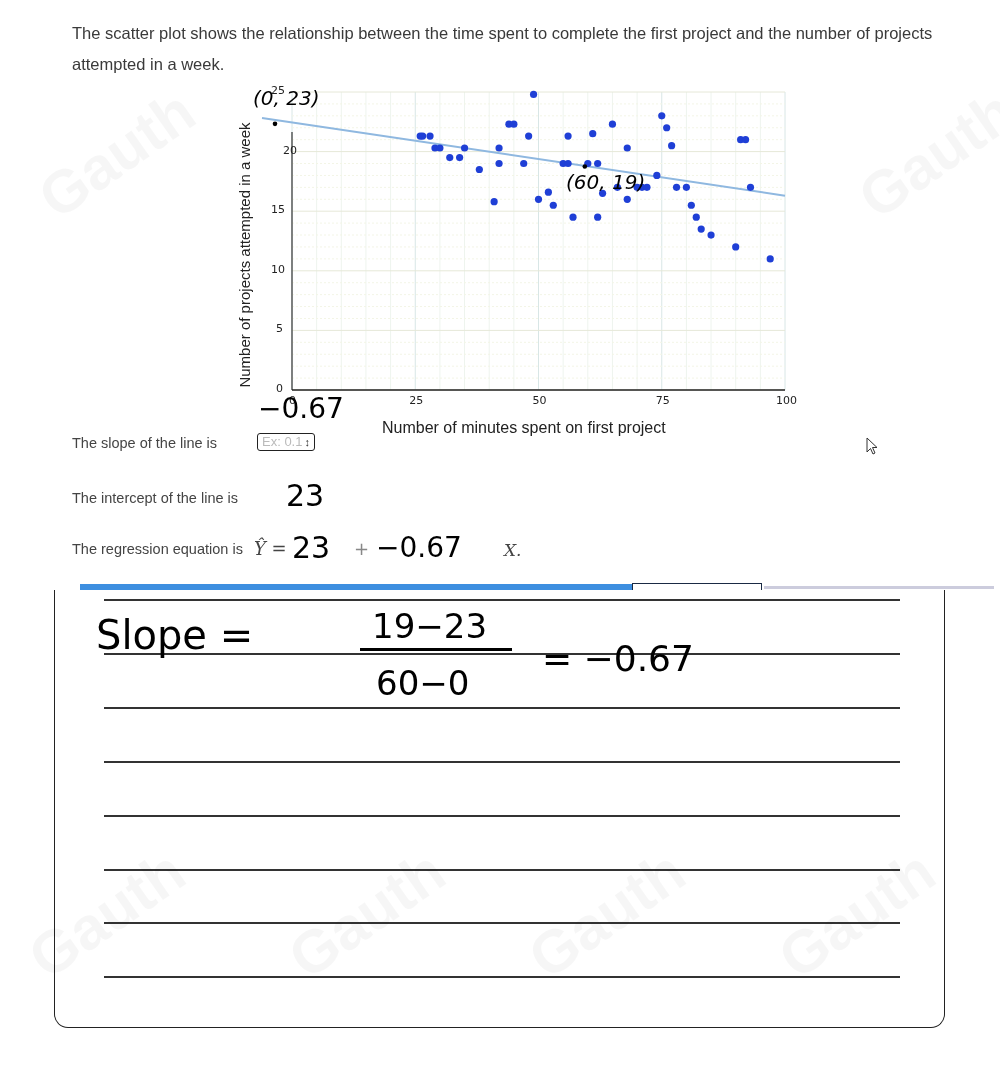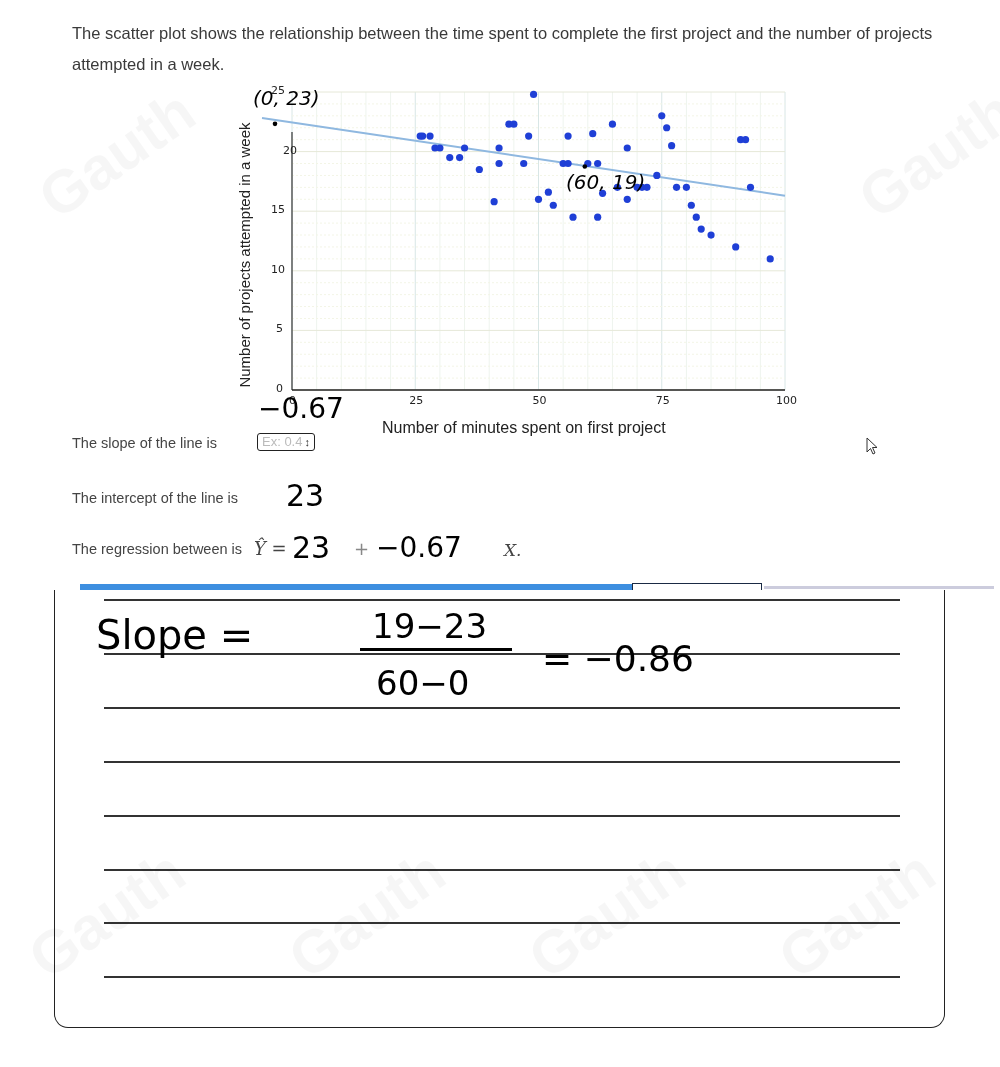--- a/index.html
+++ b/index.html
@@ -175,31 +175,31 @@
       <div class="tick" style="left: 271px; top: 84px;">25</div>
     </div>
 
   <div class="hand" style="left:253px;top:86px;font-size:20px;">(0, 23)</div>
   <div class="hand" style="left:566px;top:170px;font-size:20px;">(60, 19)</div>
   <div class="hand" style="left:258px;top:392px;font-size:28px;font-style:normal;">−0.67</div>
 </div>
 
 <div class="line-label" style="top:435px;">The slope of the line is</div>
 <div class="slope-input">
-  <span>Ex: 0.4</span>
+  <span>Ex: 0.1</span>
   <span class="spin">↕</span>
 </div>
 <svg class="cursor" width="14" height="20">
   <path d="M1 1 L1 15 L4.5 11.5 L7 17 L9 16 L6.5 10.5 L11 10.5 Z" fill="#fff" stroke="#333" stroke-width="1"></path>
 </svg>
 
 <div class="line-label" style="top:490px;">The intercept of the line is</div>
 <div class="hand" style="left:286px;top:478px;font-size:30px;font-style:normal;">23</div>
 
-<div class="line-label" style="top:541px;">The regression between is</div>
+<div class="line-label" style="top:541px;">The regression equation is</div>
 <div class="hand" style="left:254px;top:538px;font-size:18px;font-family:'DejaVu Serif',serif;color:#444;">Ŷ =</div>
 <div class="hand" style="left:292px;top:530px;font-size:30px;font-style:normal;">23</div>
 <div class="hand" style="left:354px;top:538px;font-size:18px;color:#888;font-style:normal;">+</div>
 <div class="hand" style="left:376px;top:531px;font-size:28px;font-style:normal;">−0.67</div>
 <div class="hand" style="left:504px;top:540px;font-size:17px;font-family:'DejaVu Serif',serif;color:#444;">X.</div>
 
 <div class="progress">
   <div class="fill"></div>
   <div class="tab"></div>
   <div class="rest"></div>
@@ -212,20 +212,20 @@
 <div class="rule" style="top:761px;"></div>
 <div class="rule" style="top:815px;"></div>
 <div class="rule" style="top:869px;"></div>
 <div class="rule" style="top:922px;"></div>
 <div class="rule" style="top:976px;"></div>
 
 <div class="hand" style="left:96px;top:612px;font-size:40px;font-style:normal;">Slope =</div>
 <div class="hand" style="left:372px;top:606px;font-size:34px;font-style:normal;">19−23</div>
 <div style="position:absolute;left:360px;top:648px;width:152px;height:3px;background:#000;"></div>
 <div class="hand" style="left:376px;top:663px;font-size:34px;font-style:normal;">60−0</div>
-<div class="hand" style="left:542px;top:638px;font-size:36px;font-style:normal;">= −0.86</div>
+<div class="hand" style="left:542px;top:638px;font-size:36px;font-style:normal;">= −0.67</div>
 
 <div class="watermark" style="left:30px;top:120px;">Gauth</div>
 <div class="watermark" style="left:850px;top:120px;">Gauth</div>
 <div class="watermark" style="left:20px;top:880px;">Gauth</div>
 <div class="watermark" style="left:280px;top:880px;">Gauth</div>
 <div class="watermark" style="left:520px;top:880px;">Gauth</div>
 <div class="watermark" style="left:770px;top:880px;">Gauth</div>
 
 </body></html>

